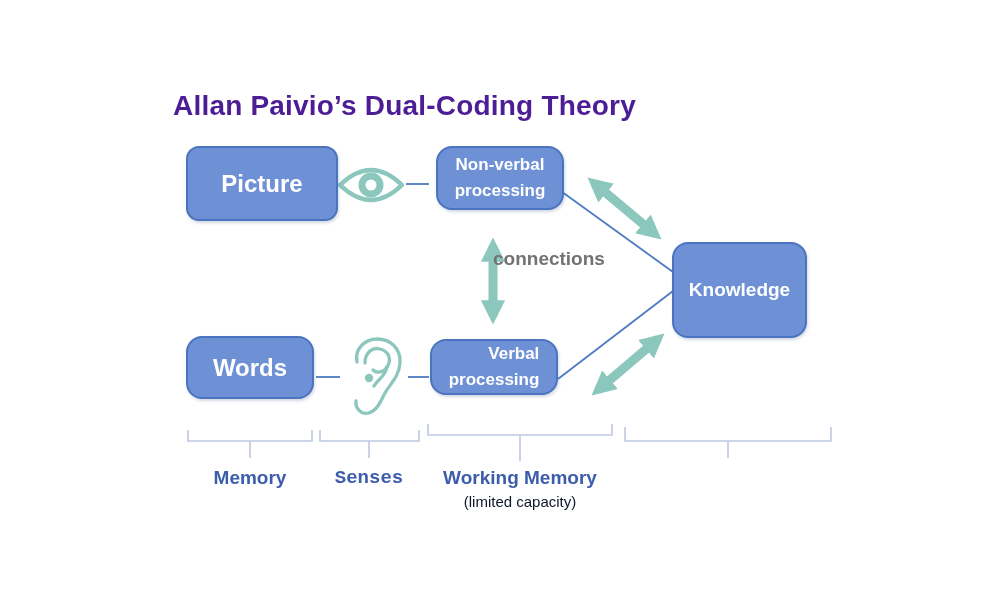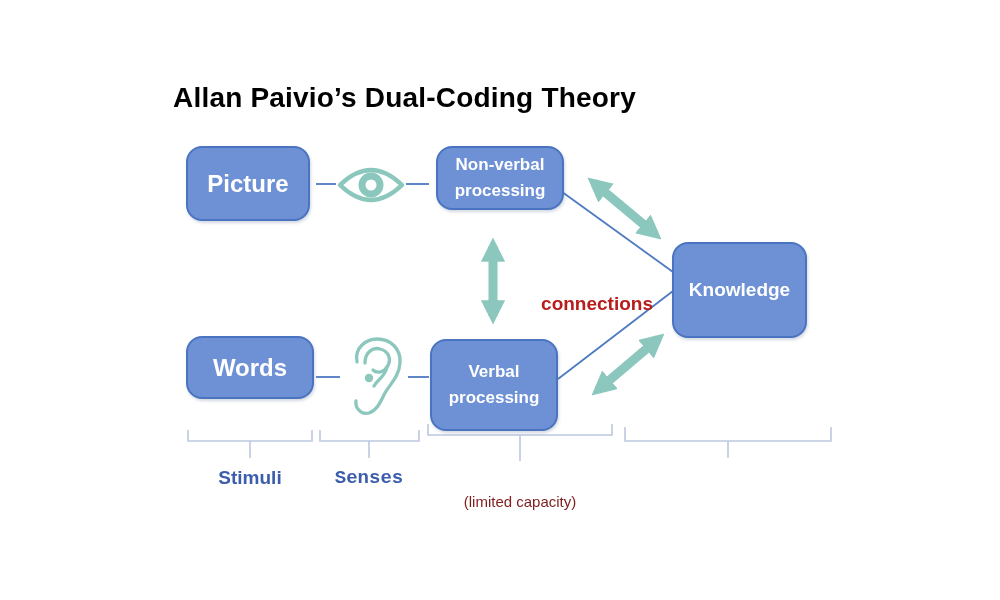--- a/index.html
+++ b/index.html
@@ -2,53 +2,53 @@
 <html><head>
 <meta charset="utf-8">
 <style>
   html,body{margin:0;padding:0;background:#ffffff;}
   #stage{
     position:relative;width:1000px;height:600px;background:#ffffff;overflow:hidden;
     font-family:"Liberation Sans",sans-serif;
   }
   #diagram-svg{position:absolute;left:0;top:0;width:1000px;height:600px;z-index:1;}
   .title{
-    position:absolute;left:173px;top:82px;z-index:3;
-    font-size:28px;font-weight:bold;color:#000000;letter-spacing:0.2px;
+    position:absolute;left:173px;top:90px;z-index:3;
+    font-size:28px;font-weight:bold;color:#4c1d95;letter-spacing:0.2px;
   }
   .box{
     position:absolute;z-index:2;box-sizing:border-box;
     background:#6e91d5;border:2px solid #4a73c0;border-radius:16px;
     color:#ffffff;font-weight:bold;text-align:center;
     display:flex;align-items:center;justify-content:center;
     box-shadow:1px 2px 3px rgba(80,100,140,0.25);
     line-height:1.55;
   }
-  .box-picture {left:186px;top:146px;width:124px;height:75px;font-size:24px;}
+  .box-picture {left:186px;top:146px;width:152px;height:75px;font-size:24px;border-radius:13px;}
   .box-words   {left:186px;top:336px;width:128px;height:63px;font-size:24px;}
   .box-nonverbal{left:430px;top:146px;width:128px;height:64px;font-size:17px;padding:4px 14px;margin-left:6px;}
-  .box-verbal   {left:430px;top:339px;width:128px;height:92px;font-size:17px;padding:4px 18px;}
+  .box-verbal   {left:430px;top:339px;width:128px;height:56px;font-size:17px;padding:4px 18px;text-align:right;}
   .box-knowledge{left:672px;top:242px;width:135px;height:96px;font-size:19px;}
   .conn-note{
-    position:absolute;z-index:2;width:160px;text-align:right;
-    color:#b91c1c;font-size:19px;font-weight:bold;margin-top:45px;
+    position:absolute;z-index:2;width:160px;text-align:left;
+    color:#737373;font-size:19px;font-weight:bold;
   }
   .conn-line1{left:493px;top:248px;}
   .conn-line2{left:493px;top:287px;}
   .stage-label{
     position:absolute;z-index:2;text-align:center;
     color:#3b5dab;font-size:19px;font-weight:bold;
   }
   .lbl-stimuli{left:189px;top:467px;width:122px;}
   .lbl-senses {left:308px;top:467px;width:122px;font-family:Liberation Mono, monospace;}
   .lbl-wm     {left:419px;top:467px;width:202px;}
   .lbl-ltm    {left:617px;top:467px;width:222px;}
   .sublabel{
     position:absolute;z-index:2;left:419px;top:493px;width:202px;text-align:center;
-    color:#7f1d1d;font-size:15px;font-weight:normal;
+    color:#0f172a;font-size:15px;font-weight:normal;
   }
 </style>
 </head>
 <body>
 
 <div id="stage">
 
   <svg id="diagram-svg" viewBox="0 0 1000 600" xmlns="http://www.w3.org/2000/svg">
     <defs>
       <marker id="ah" viewBox="0 0 10 10" refX="6.5" refY="5" markerWidth="2.7" markerHeight="3" orient="auto-start-reverse" markerUnits="strokeWidth">
@@ -94,17 +94,18 @@
   <div class="title">Allan Paivio’s Dual-Coding Theory</div>
 
   <div class="box box-picture">Picture</div>
   <div class="box box-words">Words</div>
   <div class="box box-nonverbal">Non-verbal processing</div>
   <div class="box box-verbal">Verbal processing</div>
   <div class="box box-knowledge">Knowledge</div>
 
   <div class="conn-note conn-line1">connections</div>
 
-  <div class="stage-label lbl-stimuli">Stimuli</div>
+  <div class="stage-label lbl-stimuli">Memory</div>
   <div class="stage-label lbl-senses">Senses</div>
+  <div class="stage-label lbl-wm">Working Memory</div>
   <div class="sublabel">(limited capacity)</div>
 
 </div>
 
 </body></html>

